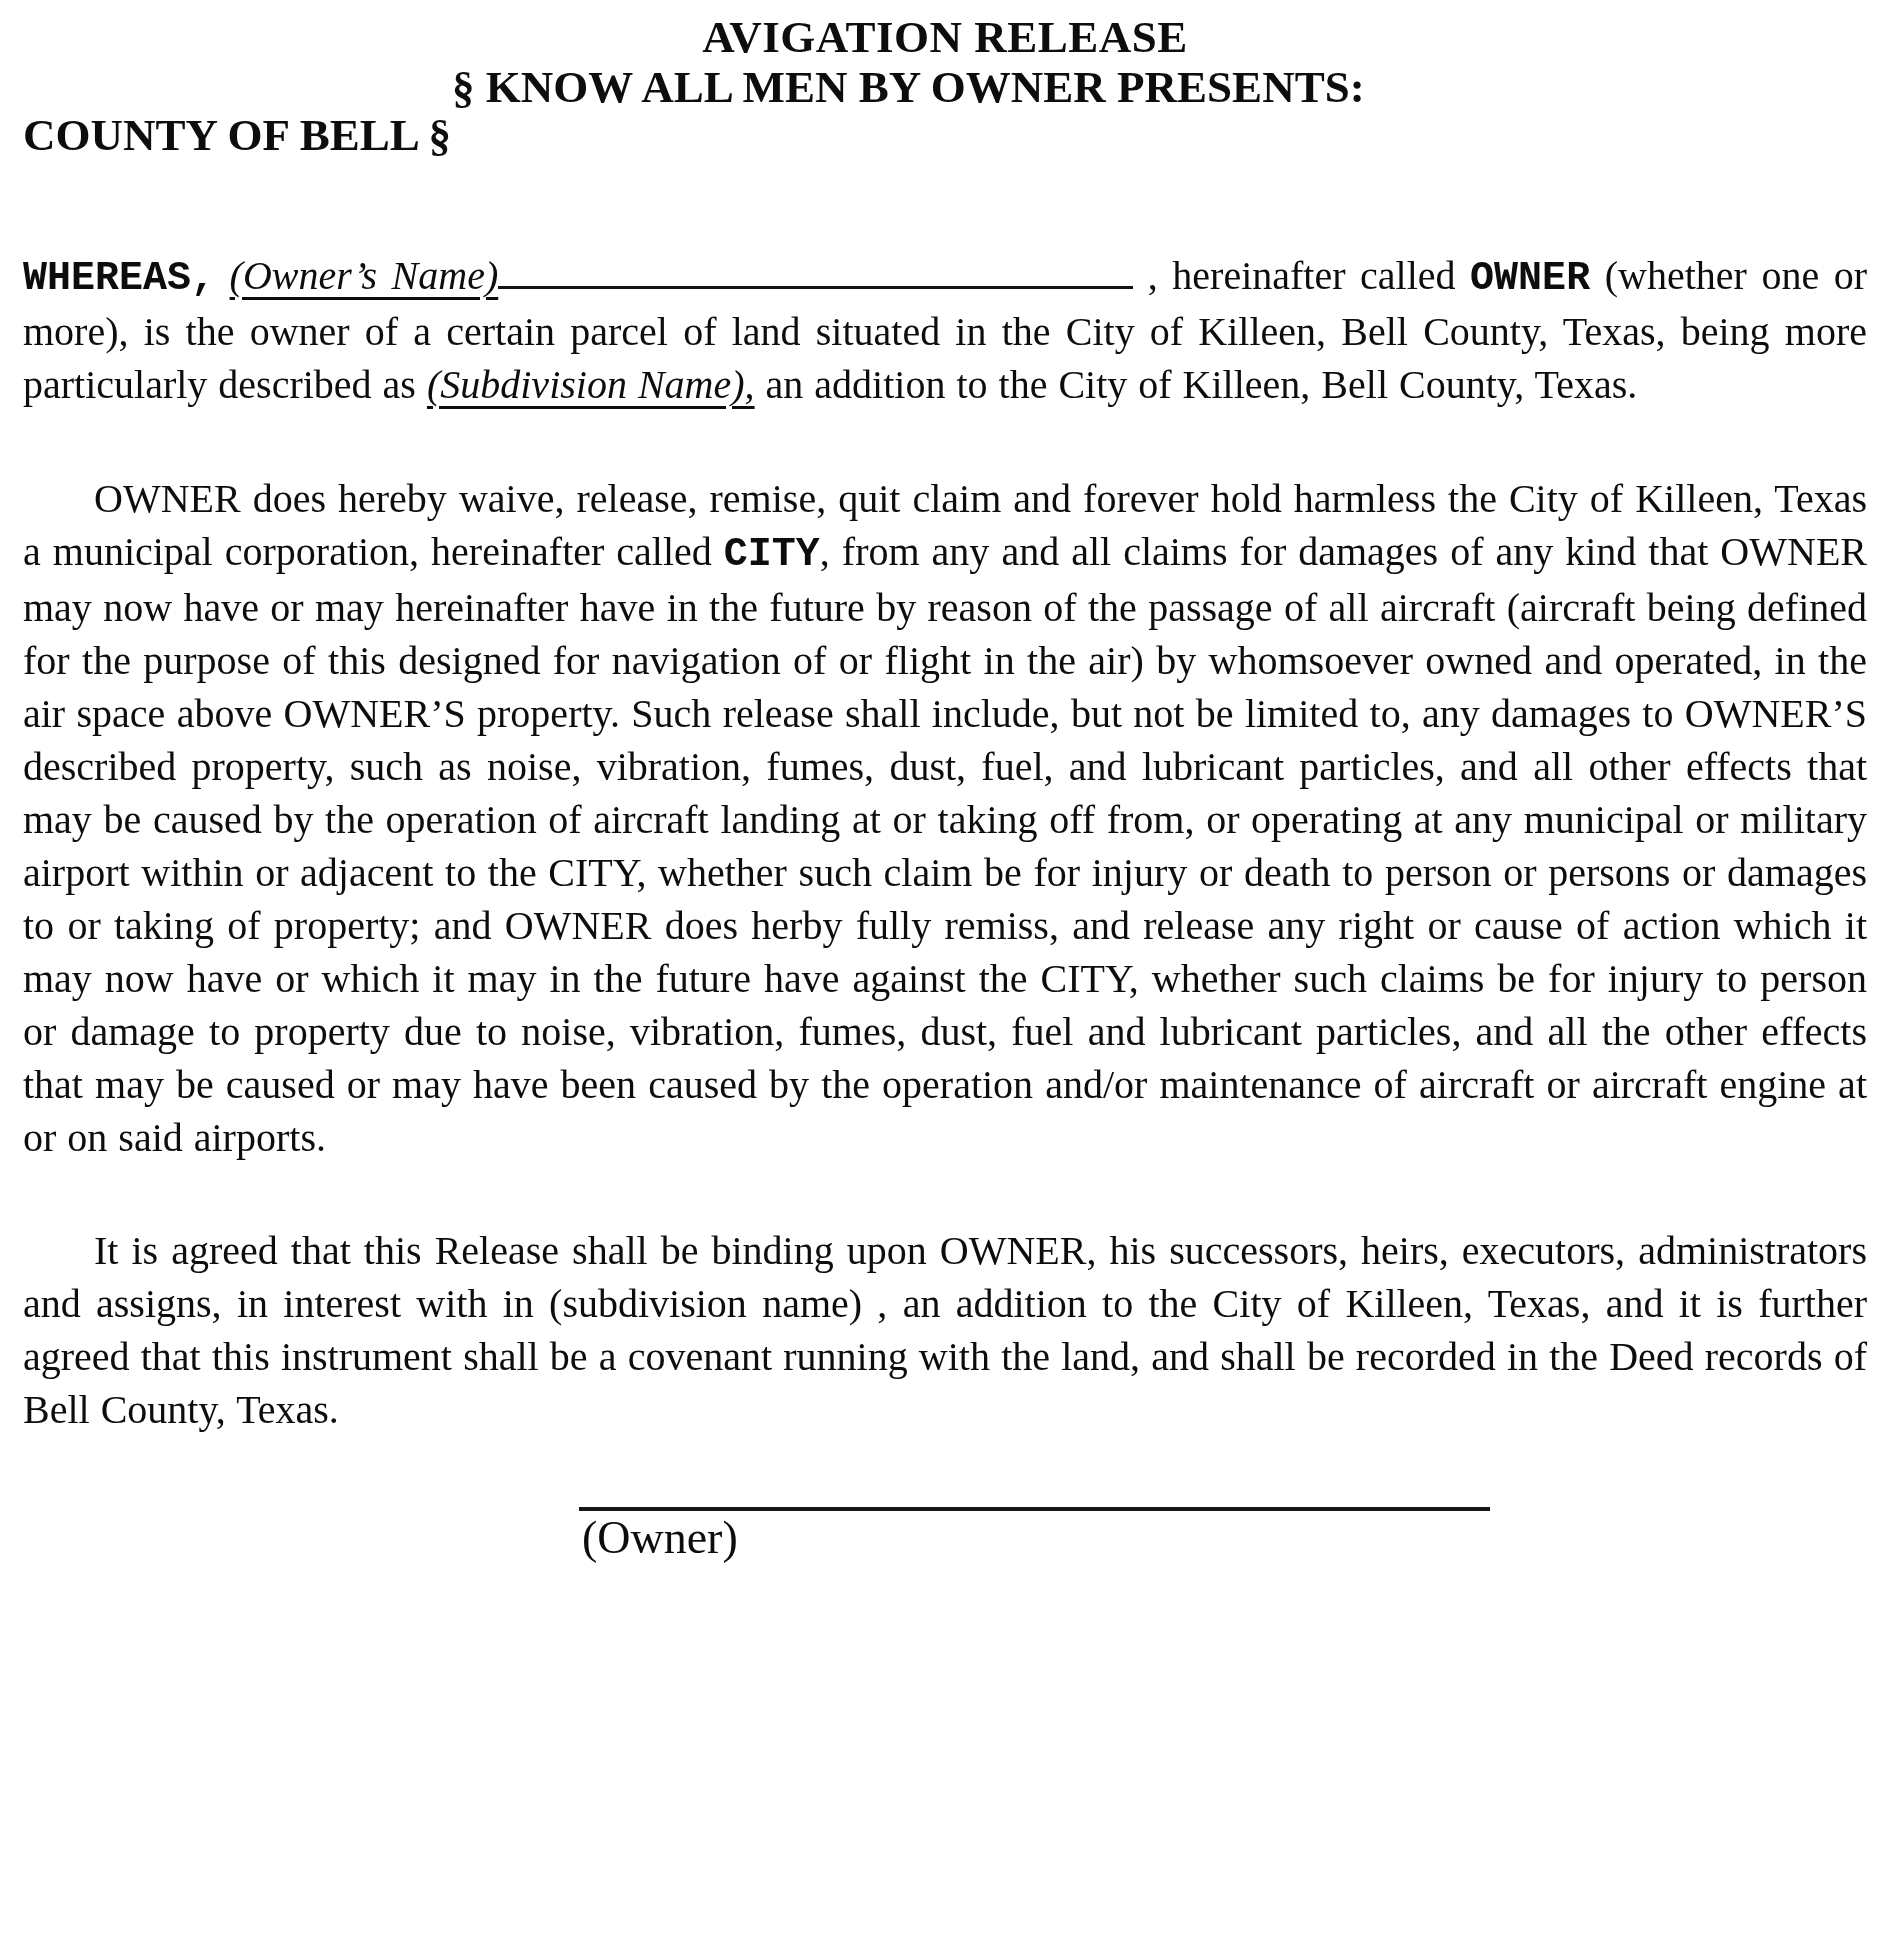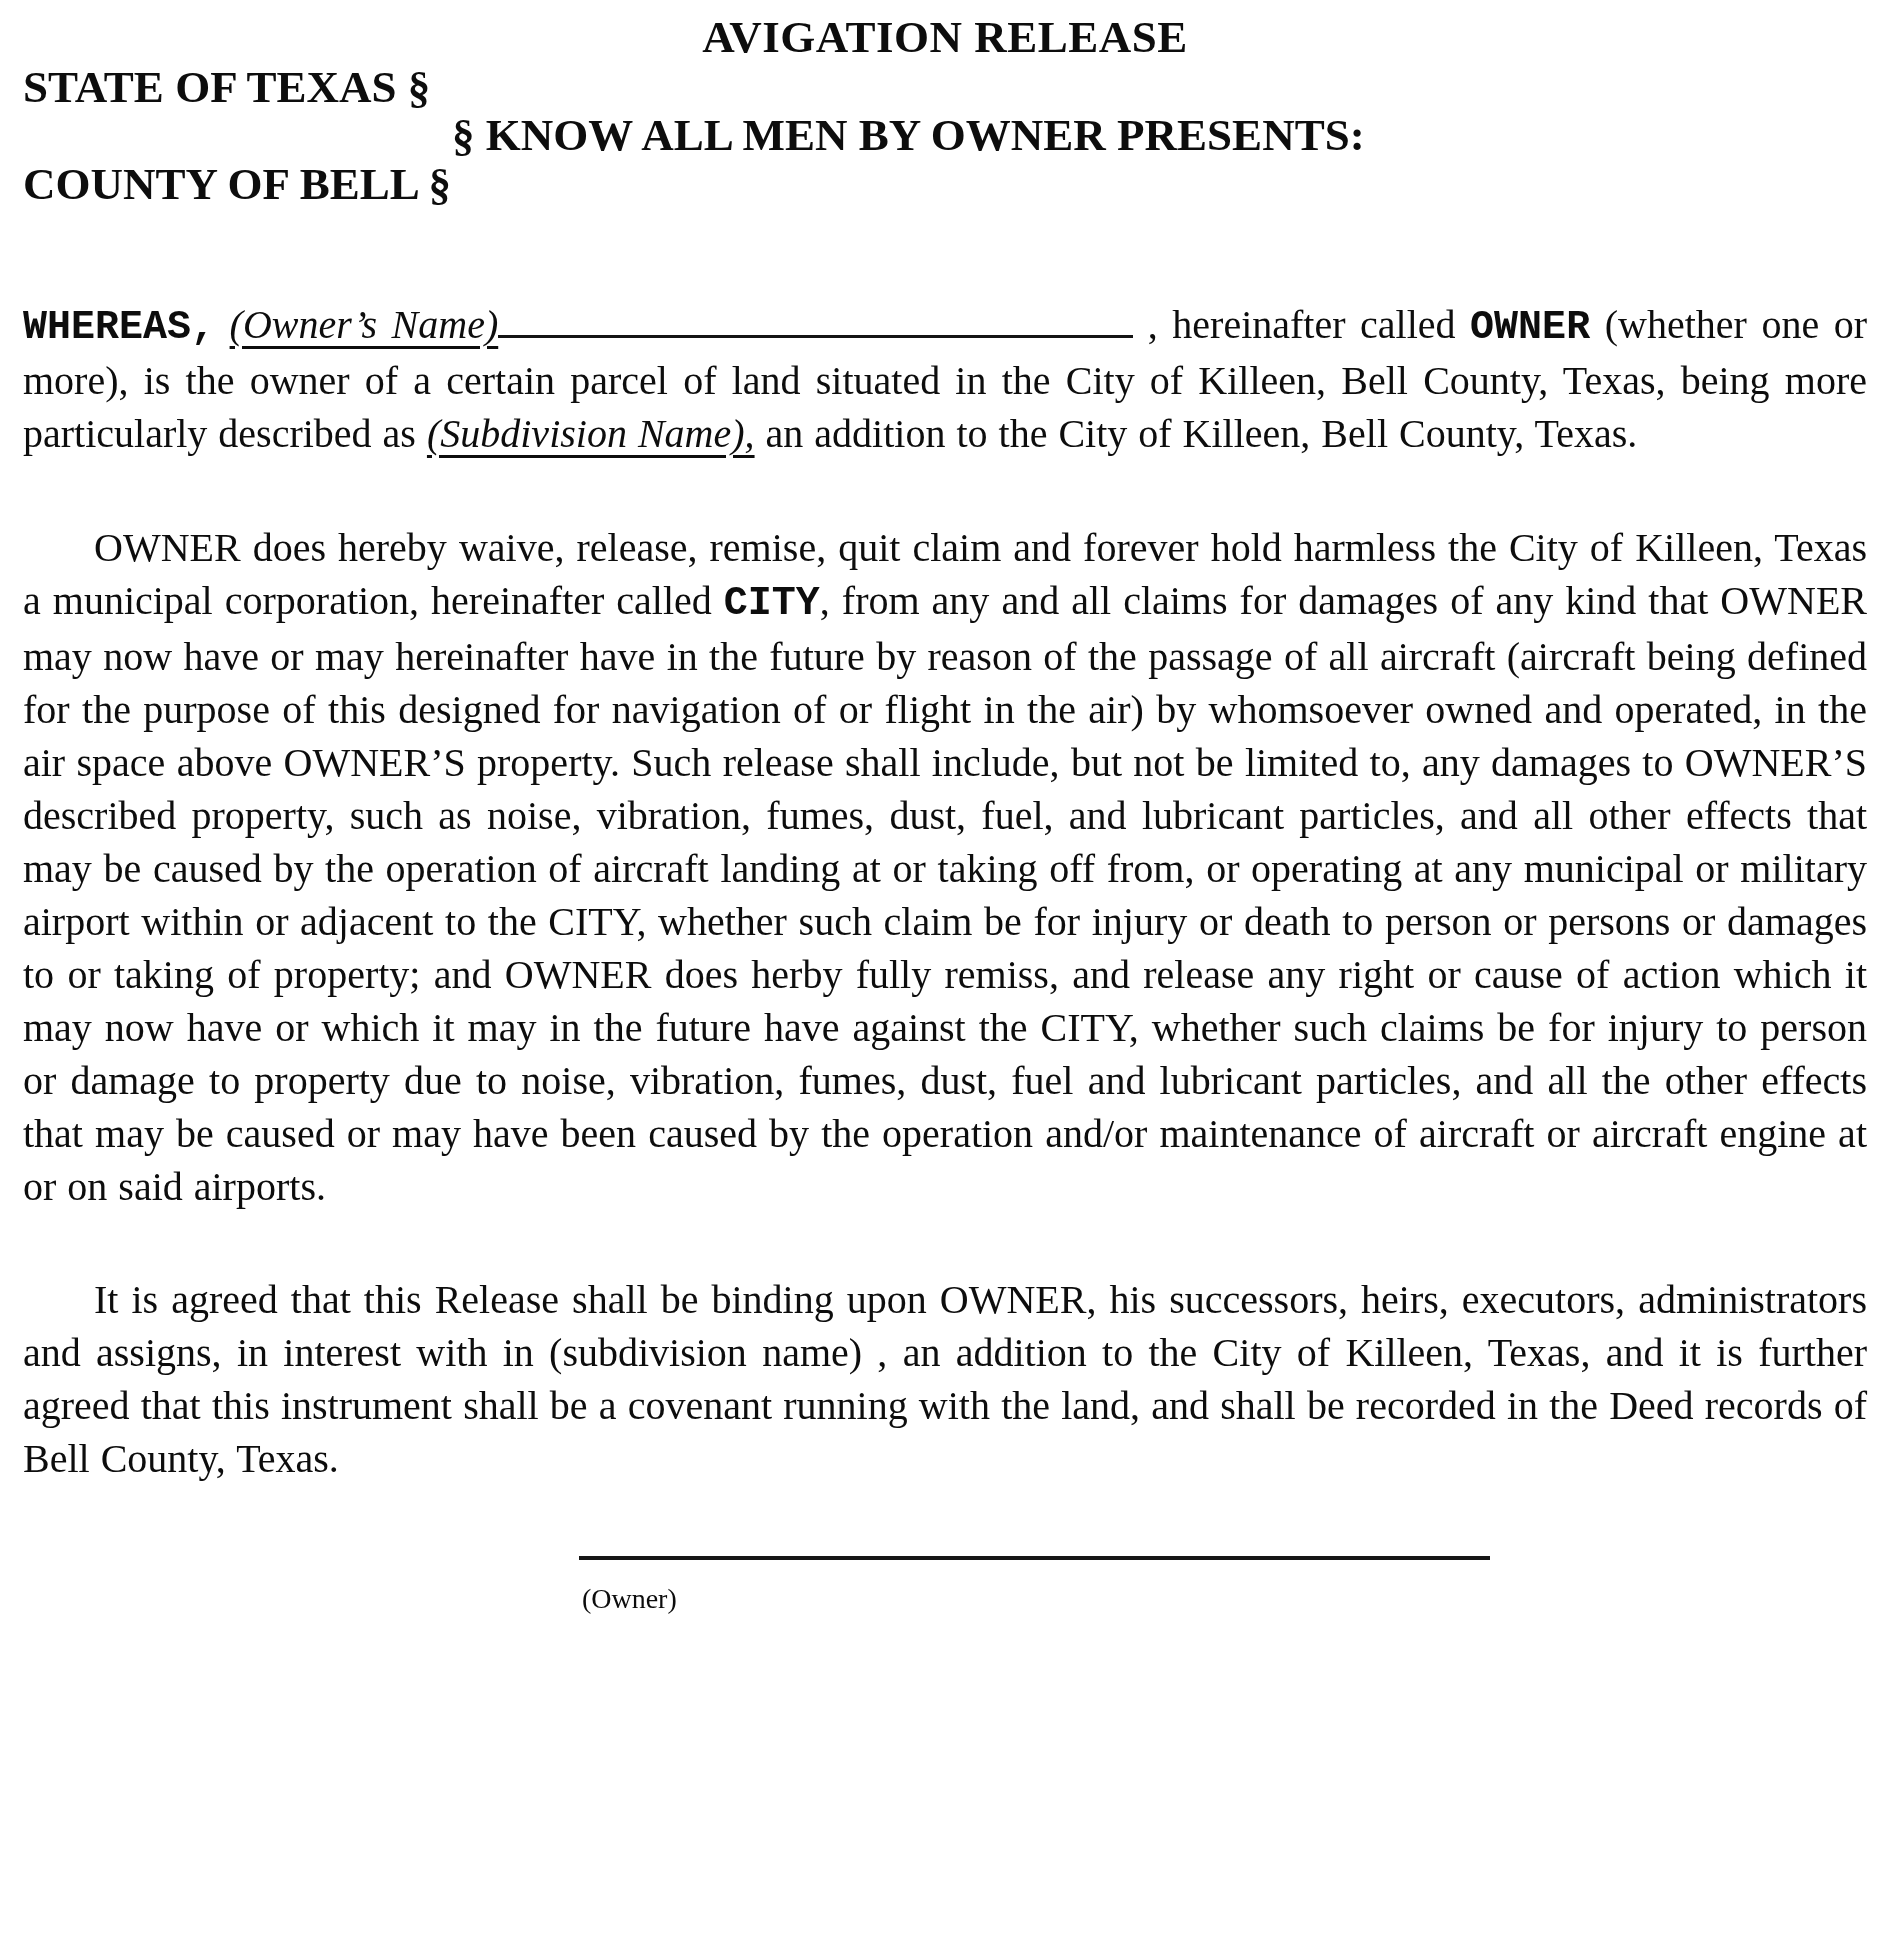--- a/index.html
+++ b/index.html
@@ -65,34 +65,33 @@
     margin-top: 71px;
     margin-left: 556px;
     width: 911px;
   }
   .sig-line {
     width: 100%;
     height: 0;
     border-top: 4.3px solid #161616;
   }
   .sig-label {
-    margin-top: 24px;
+    margin-top: 2px;
     padding-left: 2.9px;
-    font-size: 28px;
+    font-size: 46px;
     line-height: 1.1;
   }
 </style>
 </head>
 <body>
 
 <div class="page">
 
   <div class="title">AVIGATION RELEASE</div>
 
-  <div class="hdr">STATE OF TEXAS §</div>
 
   <div class="hdr know">§ KNOW ALL MEN BY OWNER PRESENTS:</div>
 
   <div class="hdr">COUNTY OF BELL §</div>
 
   <p class="para whereas"><span class="b">WHEREAS,</span><span> </span><span class="u">(Owner’s Name)</span><span class="blank blank-owner-name"></span><span> , hereinafter called </span><span class="b">OWNER</span><span> (whether one or more), is the owner of a certain parcel of land situated in the City of Killeen, Bell County, Texas, being more particularly described as </span><span class="u">(Subdivision Name),</span><span> an addition to the City of Killeen, Bell County, Texas.</span></p>
 
   <p class="para release indent"><span>OWNER does hereby waive, release, remise, quit claim and forever hold harmless the City of Killeen, Texas a municipal corporation, hereinafter called </span><span class="b">CITY</span><span>, from any and all claims for damages of any kind that OWNER may now have or may hereinafter have in the future by reason of the passage of all aircraft (aircraft being defined for the purpose of this designed for navigation of or flight in the air) by whomsoever owned and operated, in the air space above OWNER’S property. Such release shall include, but not be limited to, any damages to OWNER’S described property, such as noise, vibration, fumes, dust, fuel, and lubricant particles, and all other effects that may be caused by the operation of aircraft landing at or taking off from, or operating at any municipal or military airport within or adjacent to the CITY, whether such claim be for injury or death to person or persons or damages to or taking of property; and OWNER does herby fully remiss, and release any right or cause of action which it may now have or which it may in the future have against the CITY, whether such claims be for injury to person or damage to property due to noise, vibration, fumes, dust, fuel and lubricant particles, and all the other effects that may be caused or may have been caused by the operation and/or maintenance of aircraft or aircraft engine at or on said airports.</span></p>
 
   <p class="para binding indent"><span>It is agreed that this Release shall be binding upon OWNER, his successors, heirs, executors, administrators and assigns, in interest with in (subdivision name) , an addition to the City of Killeen, Texas, and it is further agreed that this instrument shall be a covenant running with the land, and shall be recorded in the Deed records of Bell County, Texas.</span></p>

